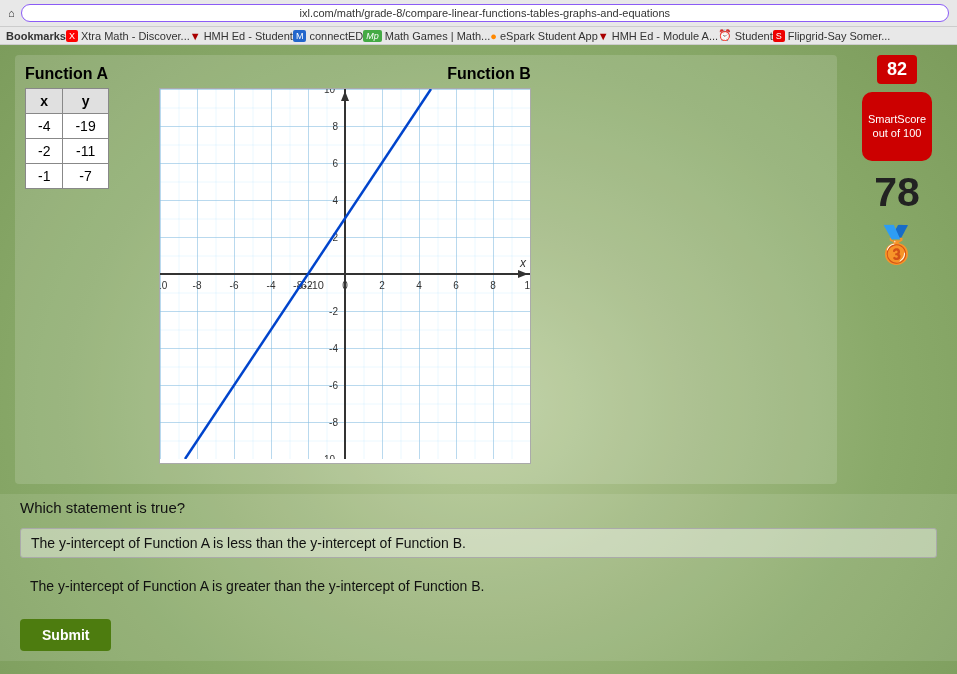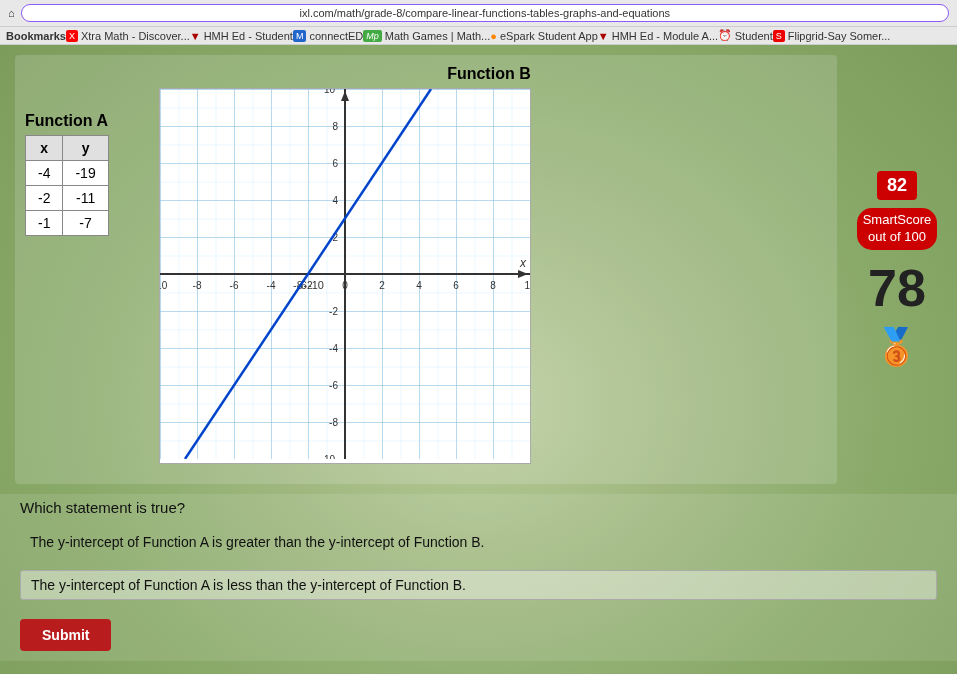--- a/index.html
+++ b/index.html
@@ -88,21 +88,20 @@
     .function-a-section {
       display: inline-block;
       vertical-align: top;
       margin-right: 30px;
     }
     .function-a-title {
       font-size: 16px;
       font-weight: bold;
       color: #000;
       margin-bottom: 5px;
-      margin-top: 47px;
     }
     .func-table {
       border-collapse: collapse;
       border: 1px solid #888;
     }
     .func-table th, .func-table td {
       border: 1px solid #888;
       padding: 4px 12px;
       text-align: center;
       font-size: 14px;
@@ -134,42 +133,41 @@
       position: relative;
     }
 
     
     .right-sidebar {
       width: 90px;
       display: flex;
       flex-direction: column;
       align-items: center;
       gap: 8px;
-      justify-content: center;
     }
     .score-badge {
       background: #c00;
       color: white;
       font-size: 18px;
       font-weight: bold;
       padding: 4px 10px;
       border-radius: 4px;
       text-align: center;
     }
     .smartscore-box {
       background: #c00;
       color: white;
-      font-size: 13px;
-      padding: 4px 6px;
-      border-radius: 15px;
+      font-size: 11px;
+      padding: 20px 6px;
+      border-radius: 10px;
       text-align: center;
       line-height: 1.3;
     }
     .big-score {
-      font-size: 52px;
+      font-size: 41px;
       font-weight: bold;
       color: #222;
     }
     .medal-icon {
       font-size: 36px;
     }
 
     
     .questions-section {
       position: relative;
@@ -189,21 +187,21 @@
       margin-bottom: 14px;
       padding: 6px 10px;
       border-radius: 3px;
       cursor: pointer;
     }
     .answer-option.selected {
       background: rgba(255,255,255,0.4);
       border: 1px solid #aaa;
     }
     .submit-btn {
-      background: #b91c1c;
+      background: #4d7c0f;
       color: white;
       border: none;
       padding: 8px 22px;
       font-size: 14px;
       font-weight: bold;
       border-radius: 4px;
       cursor: pointer;
       margin-top: 5px;
     }
   </style>
@@ -349,17 +347,17 @@
       <div>out of 100</div>
     </div>
     <div class="big-score">78</div>
     <div class="medal-icon">🥉</div>
   </div>
 </div>
 
 <div class="questions-section">
   <div class="which-statement">Which statement is true?</div>
   
+  <div class="answer-option selected" id="option-1">The y-intercept of Function A is less than the y-intercept of Function B.</div>
   <div class="answer-option" id="option-0">The y-intercept of Function A is greater than the y-intercept of Function B.</div>
-  <div class="answer-option selected" id="option-1">The y-intercept of Function A is less than the y-intercept of Function B.</div>
   
   <button class="submit-btn">Submit</button>
 </div>
 
 </body></html>

